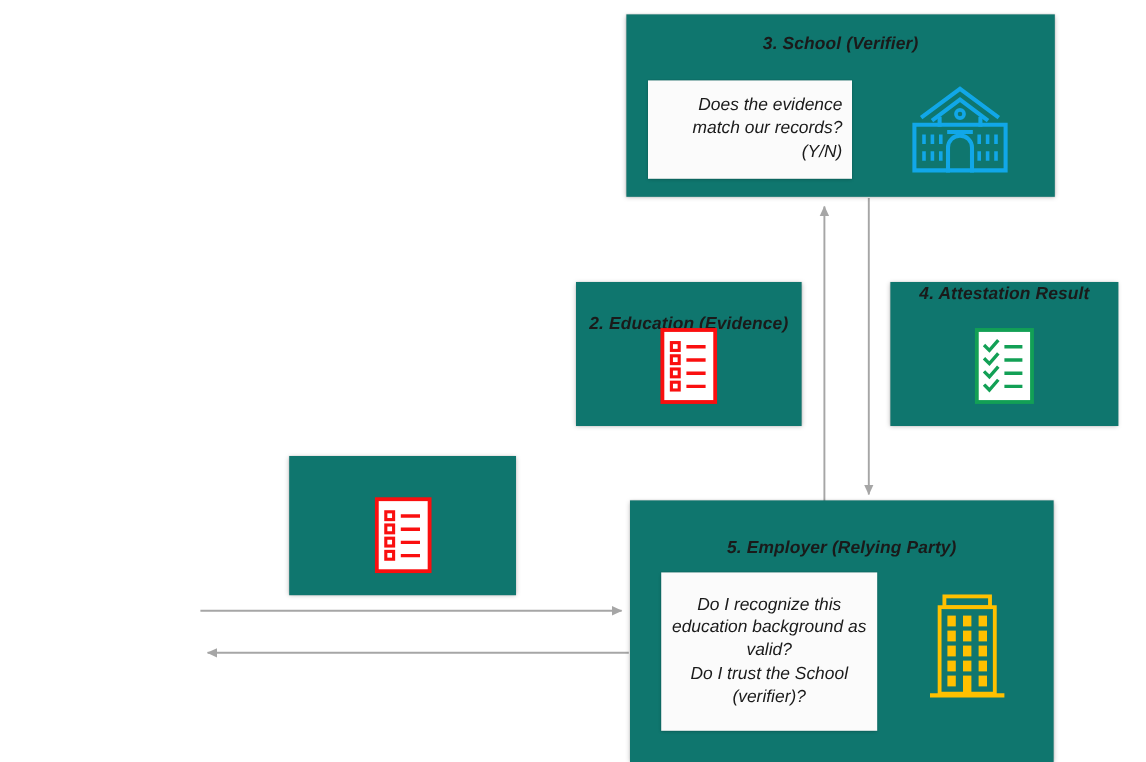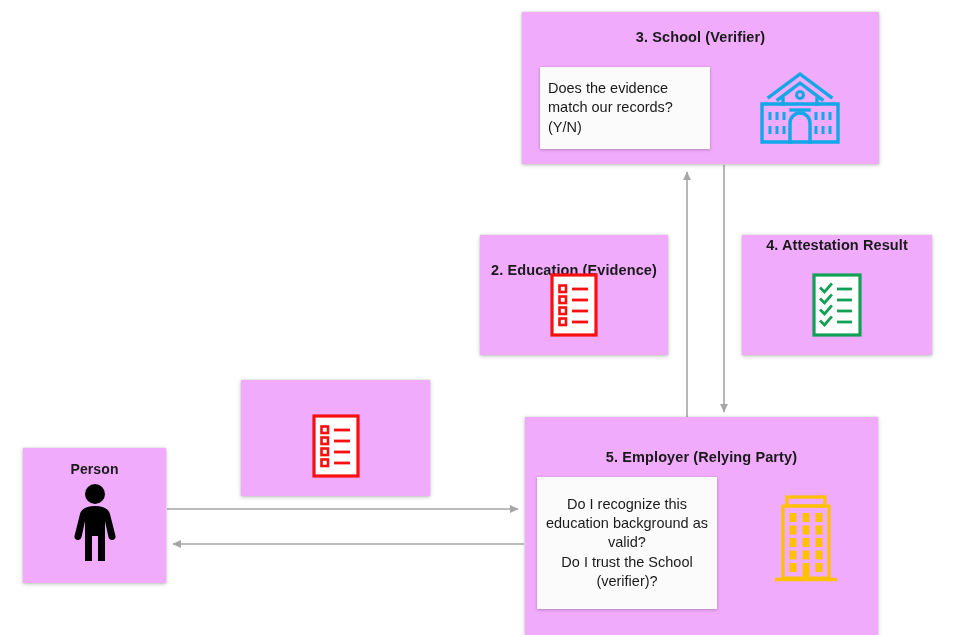--- a/index.html
+++ b/index.html
@@ -16,42 +16,43 @@
     position: relative;
     width: 955px;
     height: 635px;
     background: #ffffff;
     overflow: hidden;
   }
 
   
   .card {
     position: absolute;
-    background: #f0abfc;
+    background: #0f766e;
     box-shadow: 0 1px 4px rgba(0,0,0,0.26), 0 0 1px rgba(0,0,0,0.16);
     box-sizing: border-box;
+    font-style: italic;
   }
   .card-title {
     text-align: center;
     font-weight: bold;
     font-size: 14.5px;
     color: #1a1a1a;
     letter-spacing: 0.1px;
     line-height: 1.2;
   }
 
   
   .note {
     position: absolute;
     background: #fbfbfb;
     box-shadow: 0 1px 3px rgba(0,0,0,0.22), 0 0 1px rgba(0,0,0,0.18);
     box-sizing: border-box;
     display: flex;
     flex-direction: column;
-    align-items: flex-start;
+    align-items: flex-end;
     justify-content: center;
     text-align: center;
     font-size: 14.5px;
     color: #1a1a1a;
     line-height: 1.32;
     padding: 6px 8px;
   }
   .note p { margin: 0; }
   .note p + p { margin-top: 0; }
 
@@ -92,21 +93,21 @@
   #person-card { left: 23px; top: 448px; width: 143px; height: 135px; }
   #person-card .card-title { margin-top: 13px; font-size: 14px; }
   #person-icon-wrap {
     position: absolute; left: 0; right: 0; top: 35px;
     display: flex; justify-content: center;
   }
 
   
   #employer-card { left: 525px; top: 417px; width: 353px; height: 218px; }
   #employer-card .card-title { margin-top: 32px; }
-  #employer-note { left: 12px; top: 60px; width: 180px; height: 132px; }
+  #employer-note { left: 26px; top: 60px; width: 180px; height: 132px; }
   #employer-icon-wrap {
     position: absolute; left: 228px; top: 60px; width: 105px; height: 125px;
     display: flex; align-items: center; justify-content: center;
   }
 
   
   #job-label {
     left: 238px; top: 561px; width: 204px; height: 36px;
     display: flex; align-items: center; justify-content: center;
   }
@@ -243,47 +244,20 @@
         <g stroke="#fa0f0f" stroke-width="2.8" stroke-linecap="butt">
           <path d="M22,16 L38,16"></path>
           <path d="M22,27 L38,27"></path>
           <path d="M22,38 L38,38"></path>
           <path d="M22,49 L38,49"></path>
         </g>
       </svg>
     </div>
   </div>
 
-  <div class="card" id="person-card">
-    <div class="card-title">Person</div>
-    <div id="person-icon-wrap">
-      <svg width="56" height="82" viewBox="0 0 56 82">
-        <circle cx="28" cy="11" r="10" fill="#000000"></circle>
-        <path fill="#000000" d="
-          M28,23
-          C20,23 14.5,25.5 13,31
-          L7.5,53
-          C7,55.5 9,57.5 11.5,57
-          C13.4,56.6 14.3,55.4 14.7,53.6
-          L18,38
-          L18,78
-          L25,78
-          L25,53
-          L31,53
-          L31,78
-          L38,78
-          L38,38
-          L41.3,53.6
-          C41.7,55.4 42.6,56.6 44.5,57
-          C47,57.5 49,55.5 48.5,53
-          L43,31
-          C41.5,25.5 36,23 28,23 Z"></path>
-      </svg>
-    </div>
-  </div>
 
   <div class="card" id="employer-card">
     <div class="card-title">5. Employer (Relying Party)</div>
 
     <div class="note" id="employer-note">
       <p>Do I recognize this education background as valid?</p>
       <p>Do I trust the School (verifier)?</p>
     </div>
 
     <div id="employer-icon-wrap">

